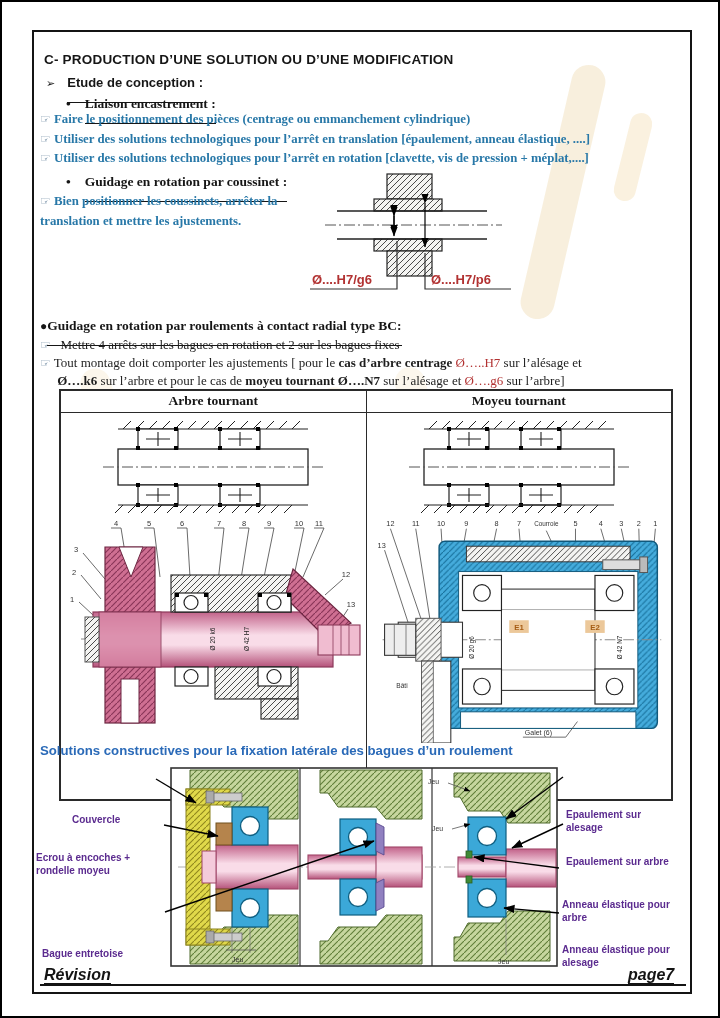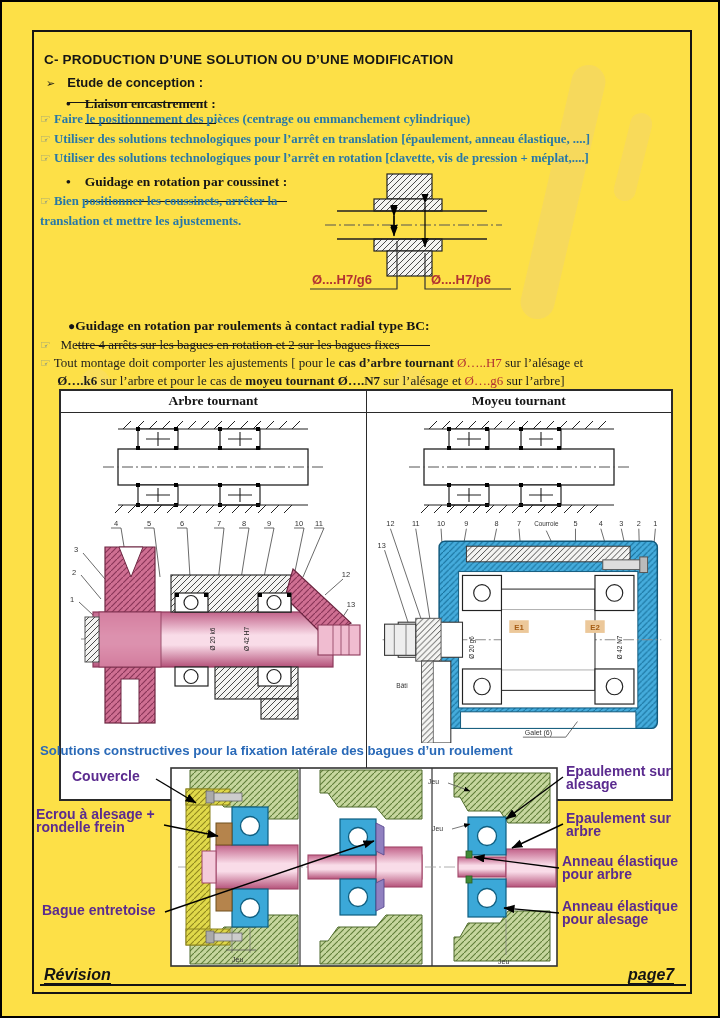--- a/index.html
+++ b/index.html
@@ -1,16 +1,16 @@
 <!DOCTYPE html>
 <html><head>
 <meta charset="utf-8">
 <style>
   html,body{margin:0;padding:0;background:#888;}
-  .page{position:relative;width:720px;height:1018px;background:#fde047;border:2px solid #000;
+  .page{position:relative;width:720px;height:1018px;background:#ffffff;border:2px solid #000;
         box-sizing:border-box;font-family:"Liberation Serif",serif;overflow:hidden;margin:0 auto;}
   .abs{position:absolute;}
   
   .wm{position:absolute;z-index:0;border-radius:18px;pointer-events:none;}
   
   .frame{position:absolute;left:30px;top:28px;width:656px;height:960px;border:2px solid #141414;z-index:1;}
   .z{z-index:2;}
   .title{font-family:"Liberation Sans",sans-serif;font-weight:bold;font-size:13.5px;color:#161616;letter-spacing:.2px;}
   .h-sans{font-family:"Liberation Sans",sans-serif;font-weight:bold;font-size:13px;color:#161616;}
   .h-serif{font-weight:bold;font-size:13.5px;color:#161616;}
@@ -22,22 +22,22 @@
   .red{color:#b23232;font-weight:normal;}
   .tbl{position:absolute;left:57px;top:387px;width:614px;height:412px;border:2px solid #2a2a2a;
        box-sizing:border-box;background:#fff;z-index:2;display:flex;flex-direction:column;}
   .tbl-head{display:flex;height:21px;border-bottom:1.6px solid #2a2a2a;}
   .tbl-head div{flex:1;text-align:center;font-weight:bold;font-size:13.5px;color:#161616;line-height:20px;}
   .tbl-head div:first-child{border-right:1.6px solid #2a2a2a;}
   .tbl-body{display:flex;flex:1;}
   .cell{flex:1;position:relative;}
   .cell.first{border-right:1.6px solid #2a2a2a;}
   .sol-head{font-family:"Liberation Sans",sans-serif;font-weight:bold;font-size:13.2px;color:#2a6ab8;}
-  .plabel{position:absolute;font-family:"Liberation Sans",sans-serif;font-weight:bold;font-size:14px;
-          line-height:13px;color:#5b2b8f;z-index:3;}
+  .plabel{position:absolute;font-family:"Liberation Sans",sans-serif;font-weight:bold;font-size:10px;
+          line-height:13px;color:#5b2b8f;z-index:3;margin-top:43px;}
   .footer{font-family:"Liberation Sans",sans-serif;font-weight:bold;font-style:italic;font-size:16px;color:#141414;}
   .footer span{border-bottom:2px solid #141414;}
   svg text{font-family:"Liberation Sans",sans-serif;}
   svg{display:block;}
 </style>
 </head>
 <body>
 
 <div class="page">
 
@@ -130,30 +130,30 @@
     <line x1="28" y1="57" x2="205" y2="57" stroke="#555" stroke-width="1" stroke-dasharray="11 3 2 3"></line>
     <line x1="97" y1="46" x2="97" y2="68" stroke="#000" stroke-width="1.2" marker-start="url(#arr)" marker-end="url(#arr)" transform="rotate(180 97 57) rotate(180 97 57)"></line>
     <line x1="97" y1="48" x2="97" y2="66" stroke="#000" stroke-width="1.2" marker-start="url(#arr)" marker-end="url(#arr)"></line>
     <line x1="128" y1="35" x2="128" y2="79" stroke="#000" stroke-width="1.2" marker-start="url(#arr)" marker-end="url(#arr)"></line>
     <polyline points="100,73 100,121 13,121" fill="none" stroke="#333" stroke-width="1.2"></polyline>
     <polyline points="128,85 128,121 214,121" fill="none" stroke="#333" stroke-width="1.2"></polyline>
     <text x="15" y="116" font-size="13" font-weight="bold" fill="#b23232">Ø....H7/g6</text>
     <text x="134" y="116" font-size="13" font-weight="bold" fill="#b23232">Ø....H7/p6</text>
   </svg>
 
-  <div class="abs z" style="left:38px;top:314px;margin-left:28px;">
+  <div class="abs z" style="left:38px;top:314px;">
     <span class="h-serif" style="font-size:12px;">●</span><span class="h-serif u">Guidage en rotation par roulements à contact radial type BC:</span>
   </div>
   <div class="abs z black-tip" style="left:38px;top:334px;width:640px;">
     <span class="ptr">☞</span>&nbsp;&nbsp;
     <span>Mettre 4 arrêts sur les bagues en rotation et 2 sur les bagues fixes</span>
   </div>
   <div class="abs z black-tip" style="left:38px;top:352px;width:642px;">
     <span class="ptr">☞</span>
-    <span>Tout montage doit comporter les ajustements [ pour le </span><span class="bold">cas d’arbre tournant </span><span class="red">Ø…..H7</span><span> sur l’alésage et</span><br>
+    <span>Tout montage doit comporter les ajustements [ pour le </span><span class="bold">cas d’arbre centrage </span><span class="red">Ø…..H7</span><span> sur l’alésage et</span><br>
     <span style="display:inline-block;width:14px;"></span>
     <span class="bold">Ø….k6</span><span> sur l’arbre et pour le cas de </span><span class="bold">moyeu tournant </span><span class="bold">Ø….N7</span><span> sur l’alésage et </span><span class="red">Ø….g6</span><span> sur l’arbre]</span>
   </div>
 
   <div class="tbl">
     <div class="tbl-head">
       <div>Arbre tournant</div>
       <div>Moyeu tournant</div>
     </div>
     <div class="tbl-body">
@@ -352,21 +352,21 @@
         </svg>
       </div>
     </div>
   </div>
 
   <div class="abs z sol-head" style="left:38px;top:741px;">Solutions constructives pour la fixation latérale des bagues d’un roulement</div>
 
   <div class="abs z" style="left:30px;top:760px;width:660px;height:208px;">
 
     <div class="plabel" style="left:40px;top:8px;width:90px;">Couvercle</div>
-    <div class="plabel" style="left:4px;top:46px;width:126px;">Ecrou à alesage + rondelle frein</div>
+    <div class="plabel" style="left:4px;top:46px;width:126px;">Ecrou à encoches + rondelle moyeu</div>
     <div class="plabel" style="left:10px;top:142px;width:122px;">Bague entretoise</div>
 
     <div class="plabel" style="left:534px;top:3px;width:112px;">Epaulement sur alesage</div>
     <div class="plabel" style="left:534px;top:50px;width:112px;">Epaulement sur arbre</div>
     <div class="plabel" style="left:530px;top:93px;width:118px;">Anneau élastique pour arbre</div>
     <div class="plabel" style="left:530px;top:138px;width:118px;">Anneau élastique pour alesage</div>
 
     <svg class="abs" style="left:138px;top:5px;" width="388" height="200" viewBox="0 0 388 200">
       <rect x="1" y="1" width="386" height="198" fill="#fff" stroke="#333" stroke-width="1.6"></rect>
       <line x1="130" y1="1" x2="130" y2="199" stroke="#333" stroke-width="1.2"></line>

